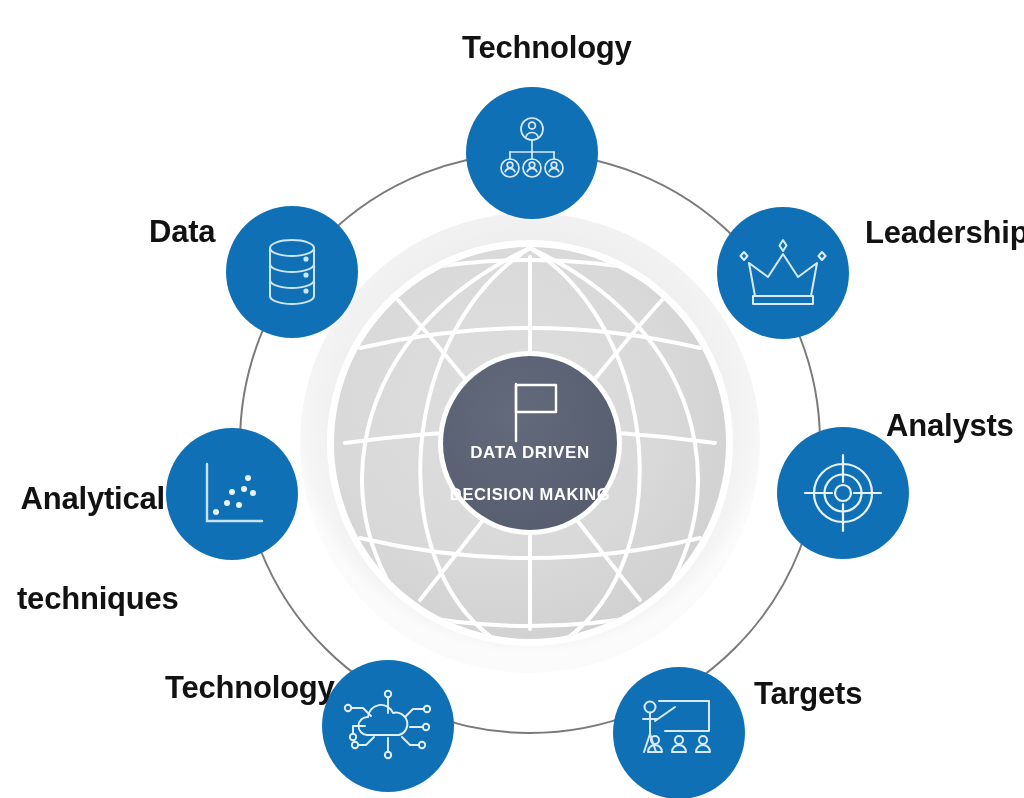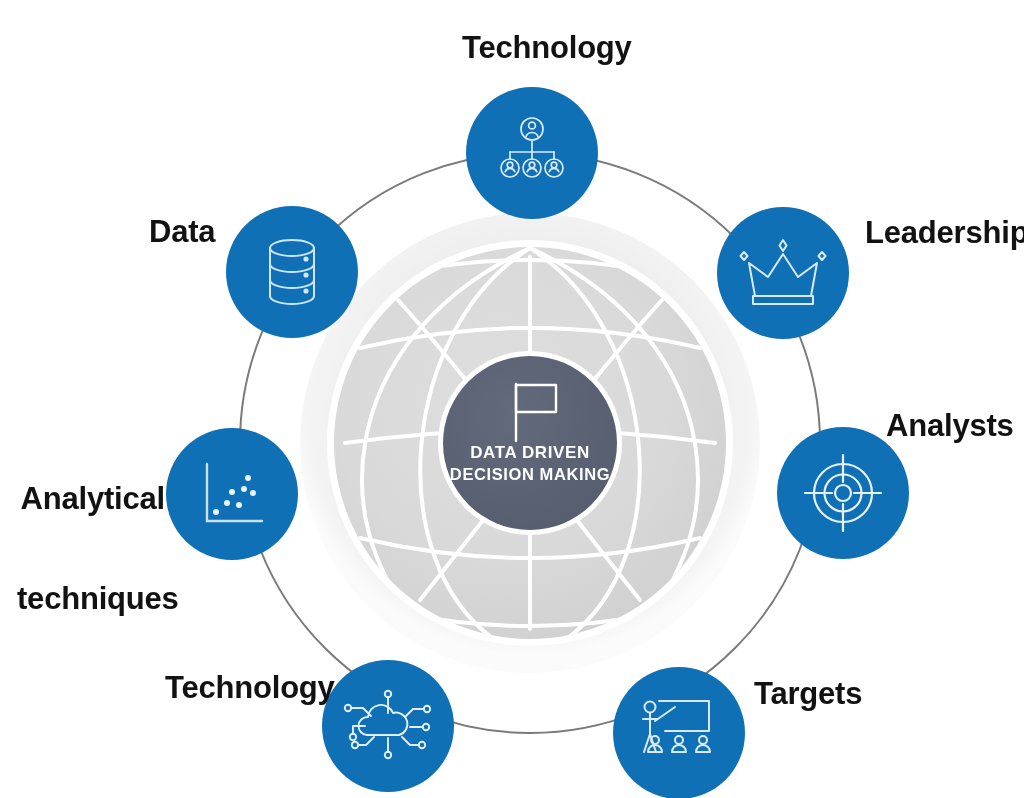--- a/index.html
+++ b/index.html
@@ -241,21 +241,21 @@
         <path d="M 270 280 a 22 8 0 0 0 44 0"></path>
         <circle cx="306" cy="259" r="1.6" fill="#cfe6f6"></circle>
         <circle cx="306" cy="275" r="1.6" fill="#cfe6f6"></circle>
         <circle cx="306" cy="291" r="1.6" fill="#cfe6f6"></circle>
       </g>
     </g>
   </svg>
 
   <div style="position:absolute;left:430px;top:443px;width:200px;text-align:center;">
     <div style="font-family:'Liberation Sans',sans-serif;font-weight:bold;font-size:17px;letter-spacing:0.6px;color:#ffffff;">DATA DRIVEN</div>
-    <div style="font-family:'Liberation Sans',sans-serif;font-weight:bold;font-size:16.5px;letter-spacing:0.6px;color:#ffffff;margin-top:2px;">DECISION MAKING</div>
+    <div style="font-family:'Liberation Sans',sans-serif;font-weight:bold;font-size:16.5px;letter-spacing:0.6px;color:#ffffff;margin-top:22px;">DECISION MAKING</div>
   </div>
 
   <div class="label l-enterprise">Technology</div>
 
   <div class="label l-leadership">Leadership</div>
 
   <div class="label l-targets">Analysts</div>
 
   <div class="label l-analysts">Targets</div>
 

